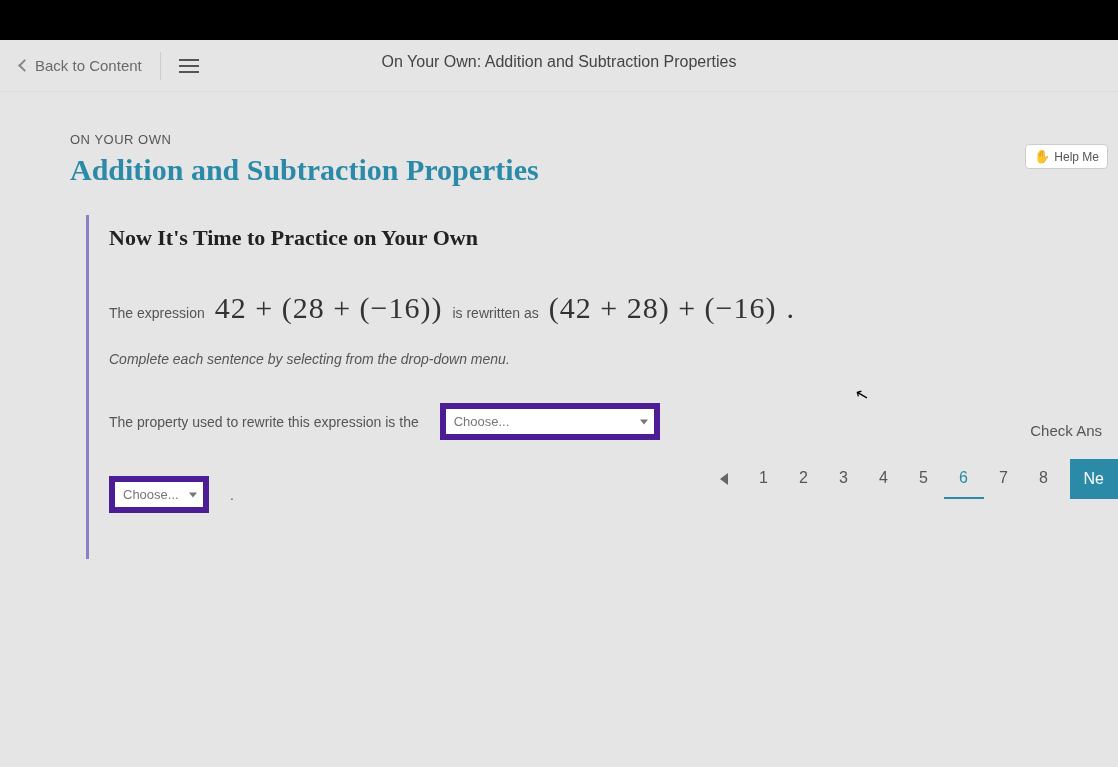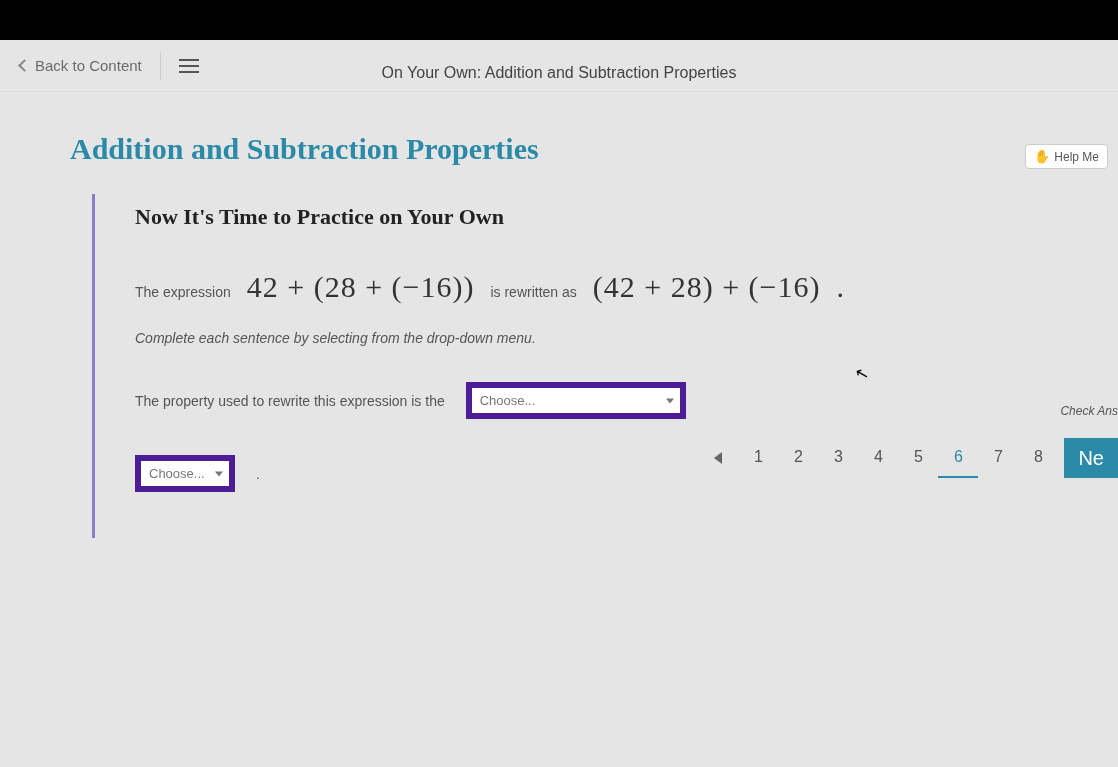--- a/index.html
+++ b/index.html
@@ -65,21 +65,21 @@
       height: 2px;
       background: #555;
     }
     .page-header-title {
       position: absolute;
       left: 50%;
       transform: translateX(-50%);
       font-family: Arial, sans-serif;
       font-size: 16px;
       color: #444;
-      top: 24px;
+      top: 13px;
     }
     .content {
       padding: 40px 70px 20px 70px;
       position: relative;
     }
     .kicker {
       font-family: Arial, sans-serif;
       font-size: 13px;
       letter-spacing: 0.5px;
       color: #555;
@@ -106,38 +106,38 @@
       gap: 4px;
       background: #fff;
       cursor: pointer;
     }
     .hand-icon {
       font-size: 13px;
       color: #d9534f;
     }
     .practice-block {
       border-left: 3px solid #8b7fc9;
-      padding: 10px 0 10px 40px;
-      margin-left: 22px;
+      padding: 10px 0 10px 20px;
+      margin-left: 16px;
     }
     .practice-heading {
       font-size: 22px;
       font-weight: bold;
       color: #222;
       margin-bottom: 40px;
     }
     .expression-line {
       font-family: Arial, sans-serif;
       font-size: 14px;
       color: #555;
       margin-bottom: 26px;
       display: flex;
       align-items: baseline;
       flex-wrap: wrap;
-      gap: 16px;
+      gap: 10px;
     }
     .math {
       font-family: 'Times New Roman', serif;
       font-size: 30px;
       color: #333;
       letter-spacing: 1px;
     }
     .instruction {
       font-family: Arial, sans-serif;
       font-size: 14px;
@@ -182,25 +182,24 @@
       bottom: 80px;
       right: 0;
       display: flex;
       flex-direction: column;
       align-items: flex-end;
       gap: 20px;
       padding-right: 0;
     }
     .check-answer {
       font-family: Arial, sans-serif;
-      font-size: 12px;
-      color: #555;
-      cursor: pointer;
-      padding-right: 0;
-      font-style: italic;
+      font-size: 15px;
+      color: #555;
+      cursor: pointer;
+      padding-right: 16px;
     }
     .pager {
       display: flex;
       align-items: center;
       gap: 0;
       font-family: Arial, sans-serif;
     }
     .pager-arrow {
       width: 40px;
       height: 40px;
@@ -231,21 +230,21 @@
       color: #2a8aa8;
       border-bottom: 2px solid #2a8aa8;
     }
     .next-btn {
       background: #2a8aa8;
       color: #fff;
       height: 40px;
       padding: 0 14px;
       display: flex;
       align-items: center;
-      font-size: 20px;
+      font-size: 16px;
       cursor: pointer;
       margin-left: 6px;
     }
     .cursor {
       position: absolute;
       right: 250px;
       bottom: 175px;
       font-size: 16px;
       color: #000;
       transform: rotate(-15deg);
@@ -264,20 +263,21 @@
       <div class="divider"></div>
       <div class="hamburger">
         <span></span>
           <span></span>
           <span></span>
       </div>
       <div class="page-header-title">On Your Own: Addition and Subtraction Properties</div>
     </div>
 
     <div class="content">
+      <div class="kicker">ON YOUR OWN</div>
       <div class="lesson-title">Addition and Subtraction Properties</div>
 
       <div class="help-me">
         <span class="hand-icon">✋</span>
         <span>Help Me</span>
       </div>
 
       <div class="practice-block">
         <div class="practice-heading">Now It's Time to Practice on Your Own</div>
 

